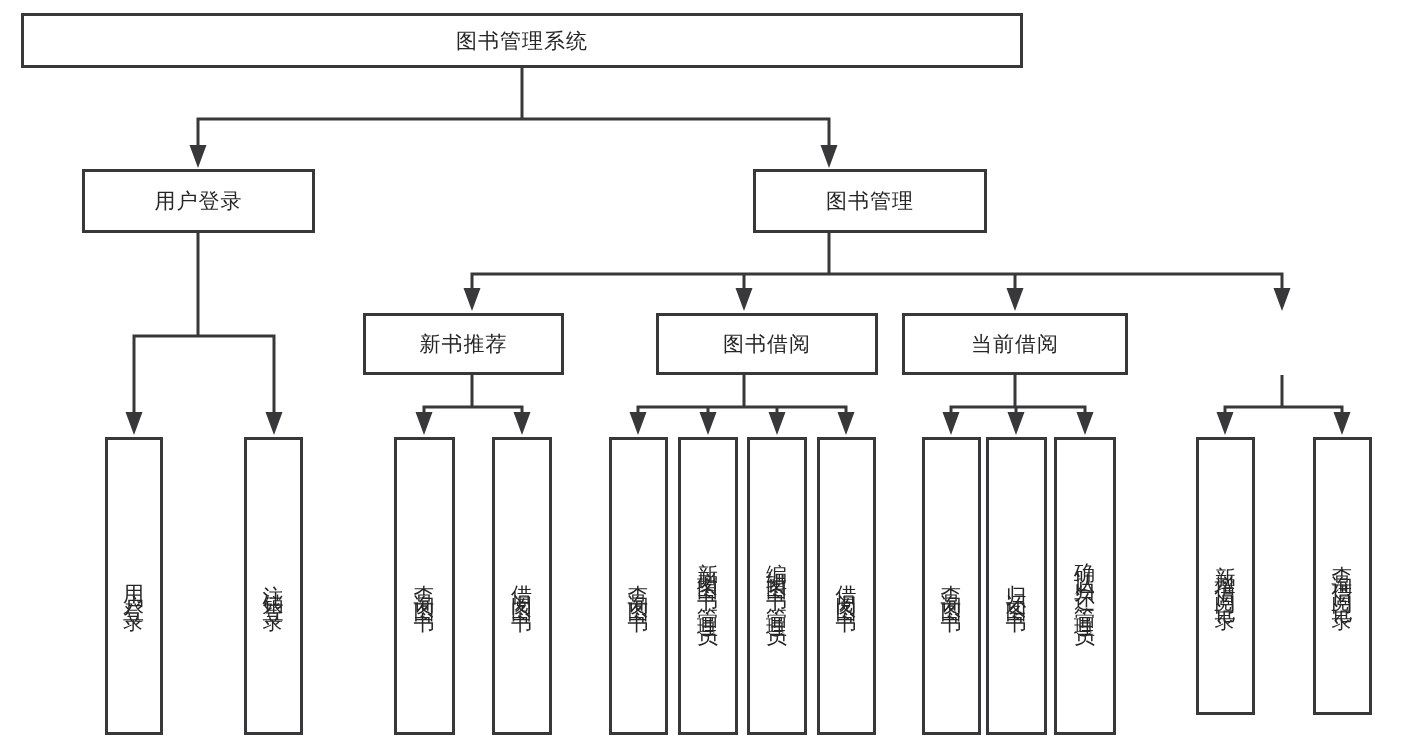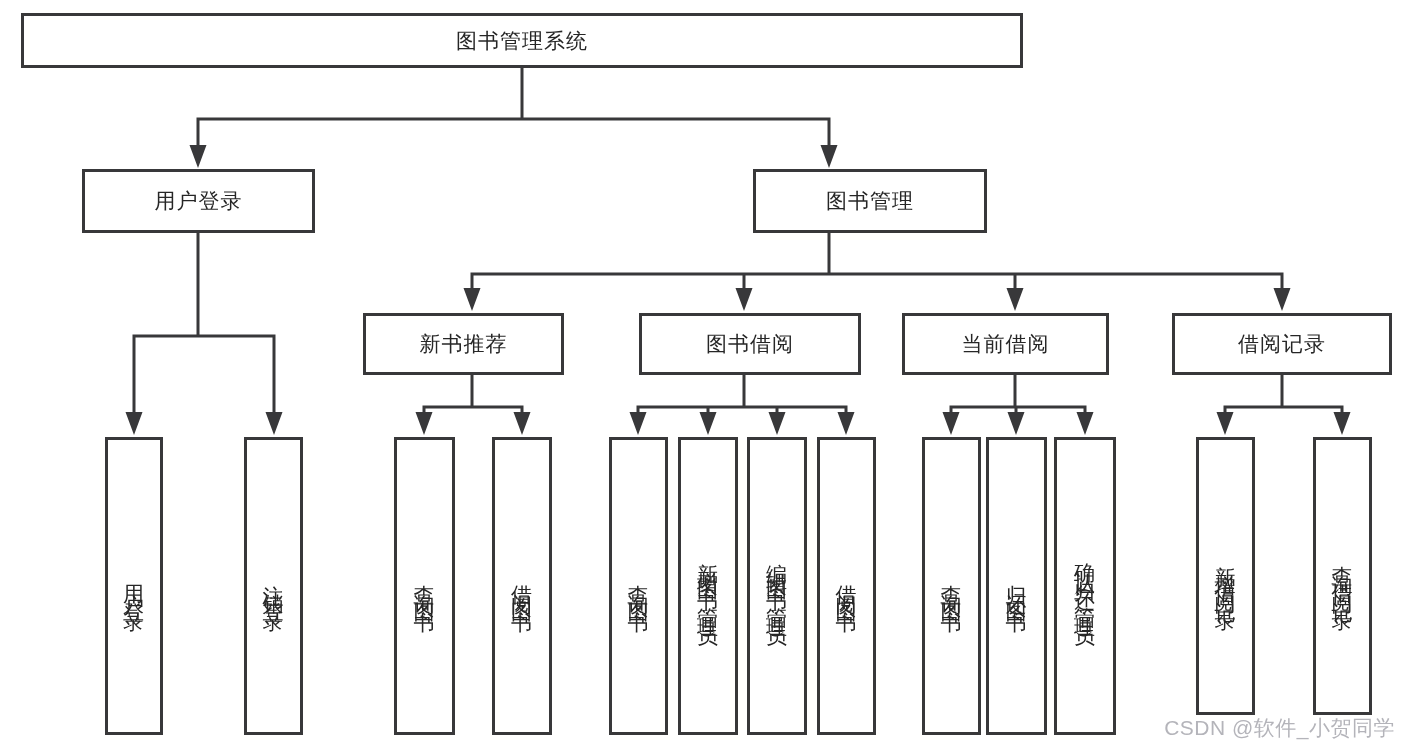--- a/index.html
+++ b/index.html
@@ -75,28 +75,25 @@
   <div class="node hbox" style="left:82px;top:169px;width:233px;height:64px;">
     <span>用户登录</span>
   </div>
   <div class="node hbox" style="left:753px;top:169px;width:234px;height:64px;">
     <span>图书管理</span>
   </div>
 
   <div class="node hbox" style="left:363px;top:313px;width:201px;height:62px;">
     <span>新书推荐</span>
   </div>
-  <div class="node hbox" style="left:639px;top:313px;width:222px;height:62px;">
+  <div class="node hbox" style="left:656px;top:313px;width:222px;height:62px;">
     <span>图书借阅</span>
   </div>
-  <div class="node hbox" style="left:902px;top:313px;width:207px;height:62px;">
+  <div class="node hbox" style="left:902px;top:313px;width:226px;height:62px;">
     <span>当前借阅</span>
-  </div>
-  <div class="node hbox" style="left:1172px;top:313px;width:220px;height:62px;">
-    <span>借阅记录</span>
   </div>
 
   <div class="node vbox" style="left:105px;top:437px;width:58px;height:298px;">
     <span>用户登录</span>
   </div>
   <div class="node vbox" style="left:244px;top:437px;width:59px;height:298px;">
     <span>注销登录</span>
   </div>
 
   <div class="node vbox" style="left:394px;top:437px;width:61px;height:298px;">
@@ -129,15 +126,14 @@
     <span>确认归还（管理员）</span>
   </div>
 
   <div class="node vbox" style="left:1196px;top:437px;width:59px;height:278px;">
     <span>新增借阅记录</span>
   </div>
   <div class="node vbox" style="left:1313px;top:437px;width:59px;height:278px;">
     <span>查询借阅记录</span>
   </div>
 
-  <div class="watermark">CSDN @软件_小贺同学</div>
 
 </div>
 
 </body></html>

